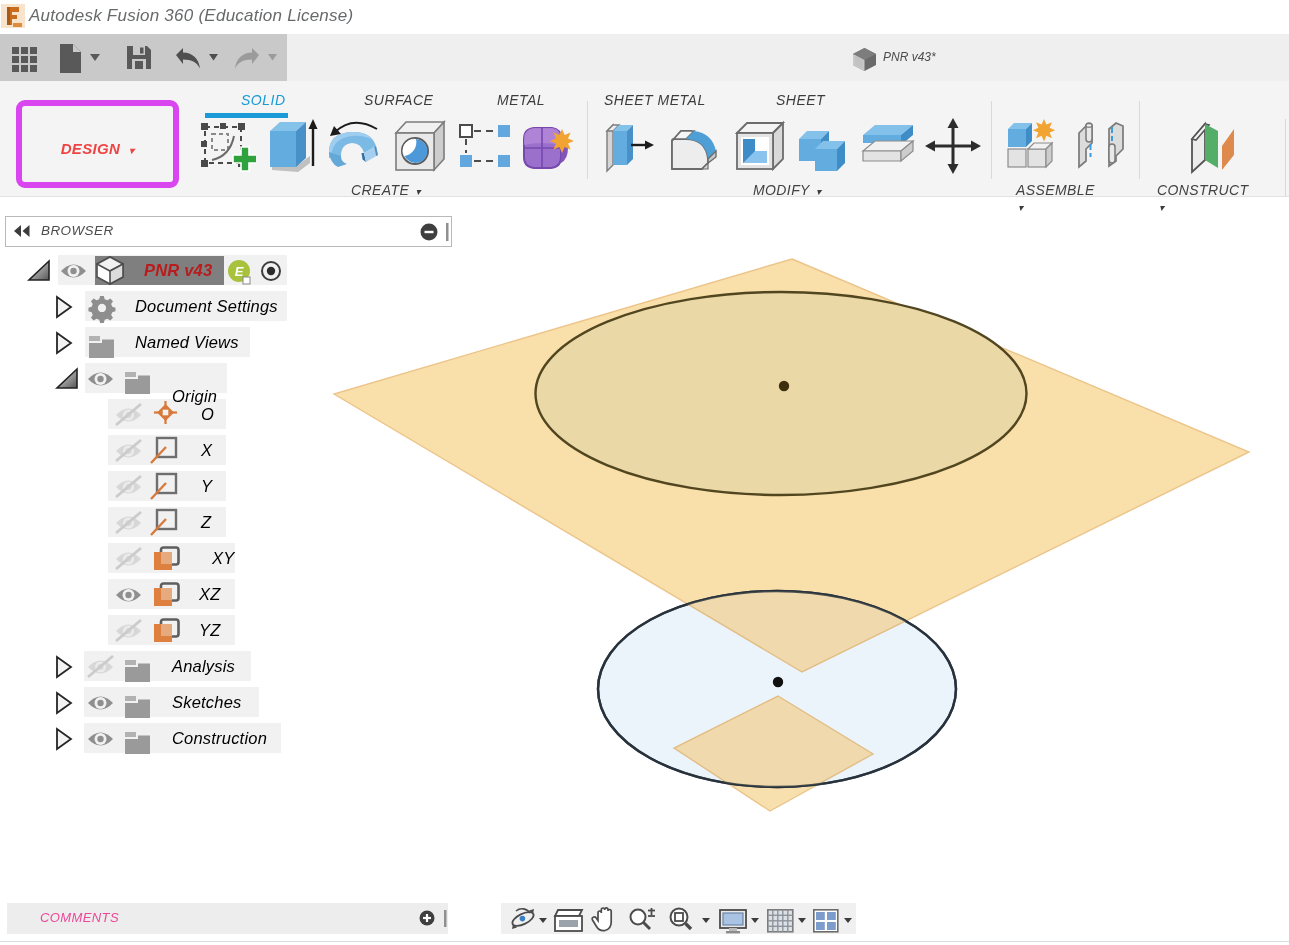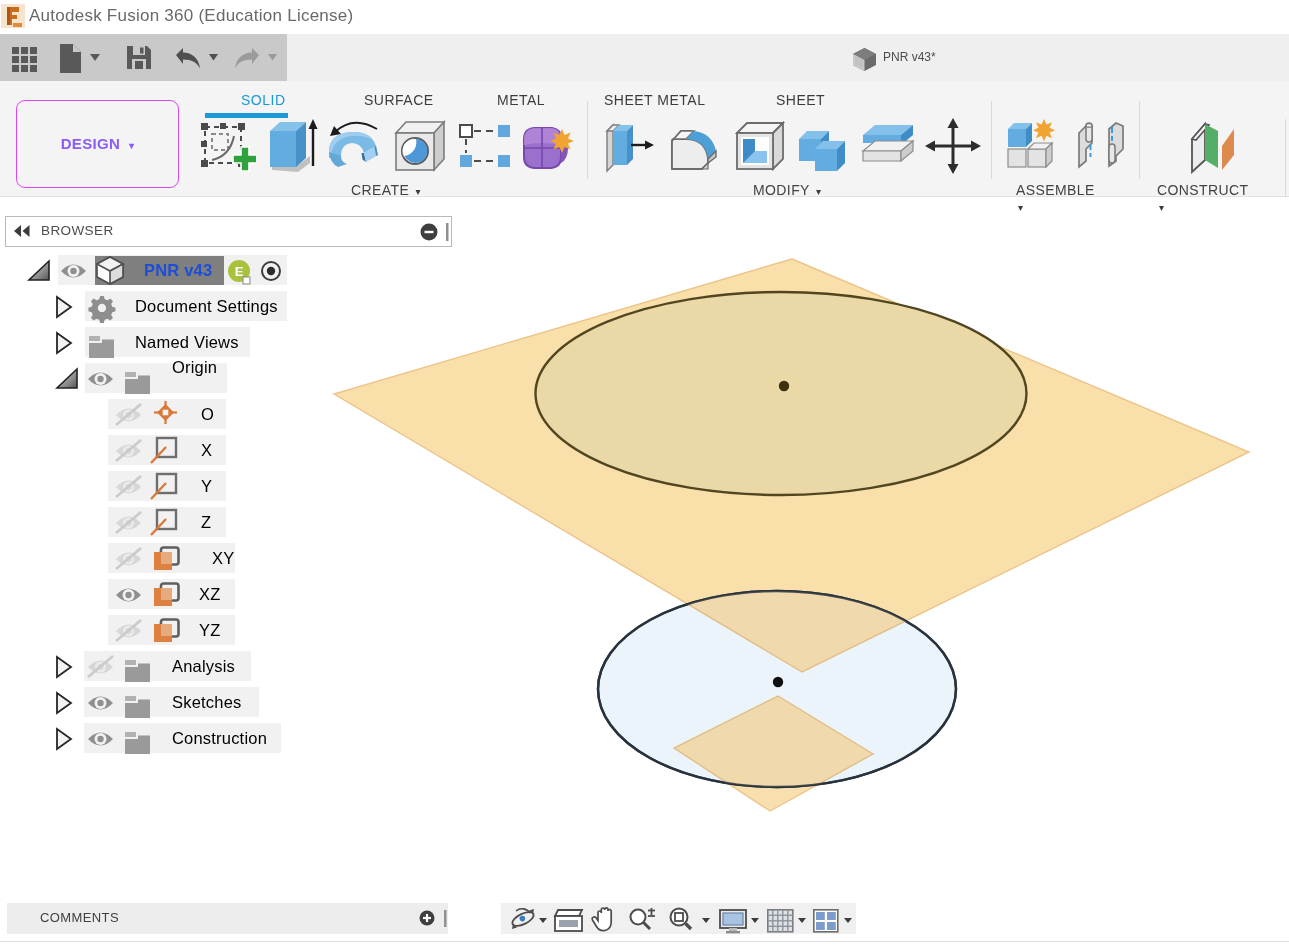--- a/index.html
+++ b/index.html
@@ -1,42 +1,42 @@
 <!DOCTYPE html>
 <html><head>
 <meta charset="utf-8">
 <style>
 * { margin:0; padding:0; box-sizing:border-box; }
 html,body { width:1289px; height:945px; background:#fff; font-family:"Liberation Sans", sans-serif; overflow:hidden; }
 .abs { position:absolute; }
-#page { position:relative; width:1097px; height:945px; background:#fff; }
+#page { position:relative; width:1097px; height:945px; background:#fff;font-style:italic; }
 
 #titlebar { left:0; top:0; width:1289px; height:34px; background:#fff; }
 #titletext { left:29px; top:6px; font-size:17px; color:#67696b; letter-spacing:0.25px; }
 
 #qat { left:0; top:34px; width:1289px; height:47px; background:#efefef; }
 #qatleft { left:0; top:34px; width:287px; height:47px; background:#c9c9c9; }
 #doccenter { left:852px; top:45px; width:200px; height:28px; font-size:12px; color:#4c4c4c; }
 
 #ribbon { left:0; top:81px; width:1289px; height:116px; background:#f4f4f4; border-bottom:1px solid #e2e2e2; }
-#designbtn { left:16px; top:19px; width:163px; height:88px; border:1px solid #d946ef; border-radius:9px; text-align:center; line-height:86px; font-size:15px; font-weight:bold; color:#8b5cf6; letter-spacing:0.3px;}
+#designbtn { left:16px; top:19px; width:163px; height:88px; border:6px solid #d946ef; border-radius:9px; text-align:center; line-height:86px; font-size:15px; font-weight:bold; color:#ef4444; letter-spacing:0.3px;}
 .tab { top:11px; font-size:14px; color:#3c3c3c; letter-spacing:0.5px;margin-left:16px; }
 #tabsolid { color:#199ad5; }
 #solidbar { left:205px; top:113px; width:83px; height:5px; background:#1a9ad6; }
 .gsep { top:101px; width:1px; height:78px; background:#d9d9d9; }
 .glabel { top:182px; font-size:14px; color:#424242; letter-spacing:0.4px; }
 .glabel .dn { font-size:10px; color:#3c3c3c; margin-left:2px; }
 
 #bheader { left:5px; top:216px; width:447px; height:31px; background:#fff; border:1px solid #b9b9b9; }
 #btext { left:41px; top:223px; font-size:13.5px; color:#4c4c4c; letter-spacing:0.4px; }
 .trow { left:0; height:30px; background:#f1f1f1; }
 .tlabel { font-size:16.5px; line-height:30px; color:#000000; white-space:nowrap; letter-spacing:0.2px; }
 
 #comments { left:7px; top:903px; width:441px; height:31px; background:#ededed; }
-#ctext { left:40px; top:910px; font-size:13px; color:#404040; letter-spacing:0.4px; }
+#ctext { left:40px; top:910px; font-size:13px; color:#ec4899; letter-spacing:0.4px; }
 
 #navbar { left:501px; top:903px; width:355px; height:31px; background:#f0f0f0; }
 #bottomline { left:0; top:941px; width:1289px; height:1px; background:#d9dee3; }
 </style>
 </head>
 <body>
 <div id="page">
 
 <svg class="abs" style="left:0;top:0" width="1289" height="945" viewBox="0 0 1289 945">
   <defs>
@@ -308,24 +308,24 @@
 <div class="abs trow" style="left:108px;top:507px;width:118px"></div>
 <div class="abs trow" style="left:108px;top:543px;width:127px"></div>
 <div class="abs trow" style="left:108px;top:579px;width:127px"></div>
 <div class="abs trow" style="left:108px;top:615px;width:127px"></div>
 <div class="abs trow" style="left:84px;top:651px;width:167px"></div>
 <div class="abs trow" style="left:84px;top:687px;width:175px"></div>
 <div class="abs trow" style="left:84px;top:723px;width:197px"></div>
 
 <div class="abs" style="left:95px;top:256px;width:129px;height:29px;background:#7f7f7f"></div>
 
-<div class="abs tlabel" style="left:144px;top:256px;line-height:29px;color:#1d4ed8;font-weight:bold;">PNR v43</div>
+<div class="abs tlabel" style="left:144px;top:256px;line-height:29px;color:#b91c1c;font-weight:bold;">PNR v43</div>
 <div class="abs tlabel" style="left:135px;top:291px">Document Settings</div>
 <div class="abs tlabel" style="left:135px;top:327px">Named Views</div>
-<div class="abs tlabel" style="left:172px;top:352px">Origin</div>
+<div class="abs tlabel" style="left:172px;top:381px">Origin</div>
 <div class="abs tlabel" style="left:201px;top:399px">O</div>
 <div class="abs tlabel" style="left:201px;top:435px">X</div>
 <div class="abs tlabel" style="left:201px;top:471px">Y</div>
 <div class="abs tlabel" style="left:201px;top:507px">Z</div>
 <div class="abs tlabel" style="left:212px;top:543px">XY</div>
 <div class="abs tlabel" style="left:199px;top:579px">XZ</div>
 <div class="abs tlabel" style="left:199px;top:615px">YZ</div>
 <div class="abs tlabel" style="left:172px;top:651px">Analysis</div>
 <div class="abs tlabel" style="left:172px;top:687px">Sketches</div>
 <div class="abs tlabel" style="left:172px;top:723px">Construction</div>

